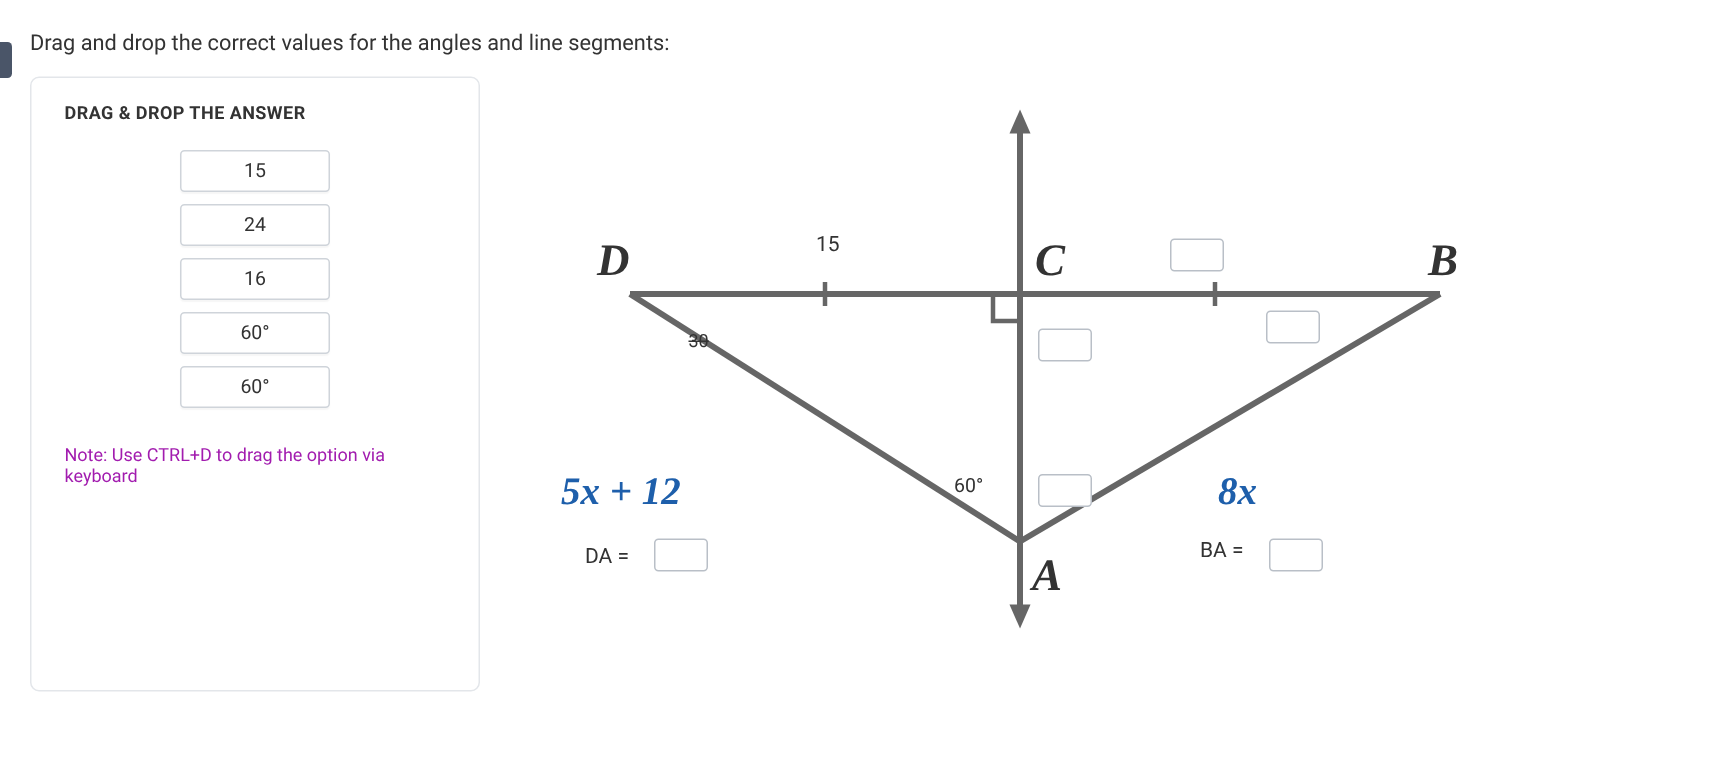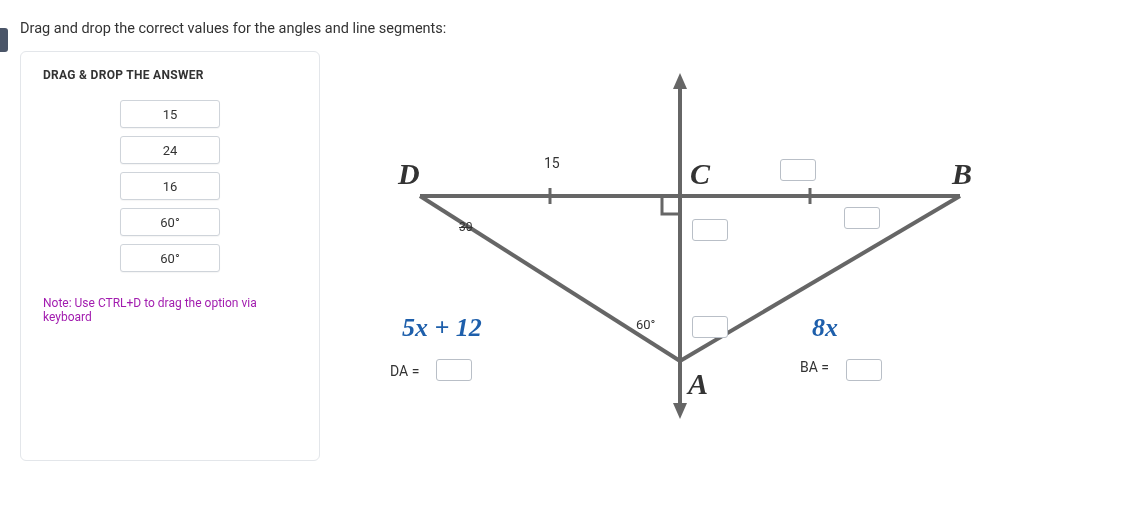--- a/index.html
+++ b/index.html
@@ -170,21 +170,21 @@
 
         <div class="vlabel" style="left:28px; top:106px;">D</div>
         <div class="vlabel" style="left:320px; top:106px;">C</div>
         <div class="vlabel" style="left:582px; top:106px;">B</div>
         <div class="vlabel" style="left:318px; top:316px;">A</div>
 
         <div class="edge-num" style="left:174px; top:104px;">15</div>
 
         <div class="angle-lbl" style="left:89px; top:148px; text-decoration:line-through; font-size:12px;margin-top:21px;">30</div>
 
-        <div class="expr" style="left:32px; top:262px;">5x + 12</div>
+        <div class="expr" style="left:4px; top:262px;">5x + 12</div>
         <div class="expr" style="left:442px; top:262px;">8x</div>
 
         <div class="angle-lbl" style="left:266px; top:266px;">60°</div>
         <div class="dropzone" style="left:322px; top:265px;"></div>
 
         <div class="dropzone" style="left:322px; top:168px;"></div>
 
         <div class="dropzone" style="left:410px; top:108px;"></div>
 
         <div class="dropzone" style="left:474px; top:156px;"></div>

